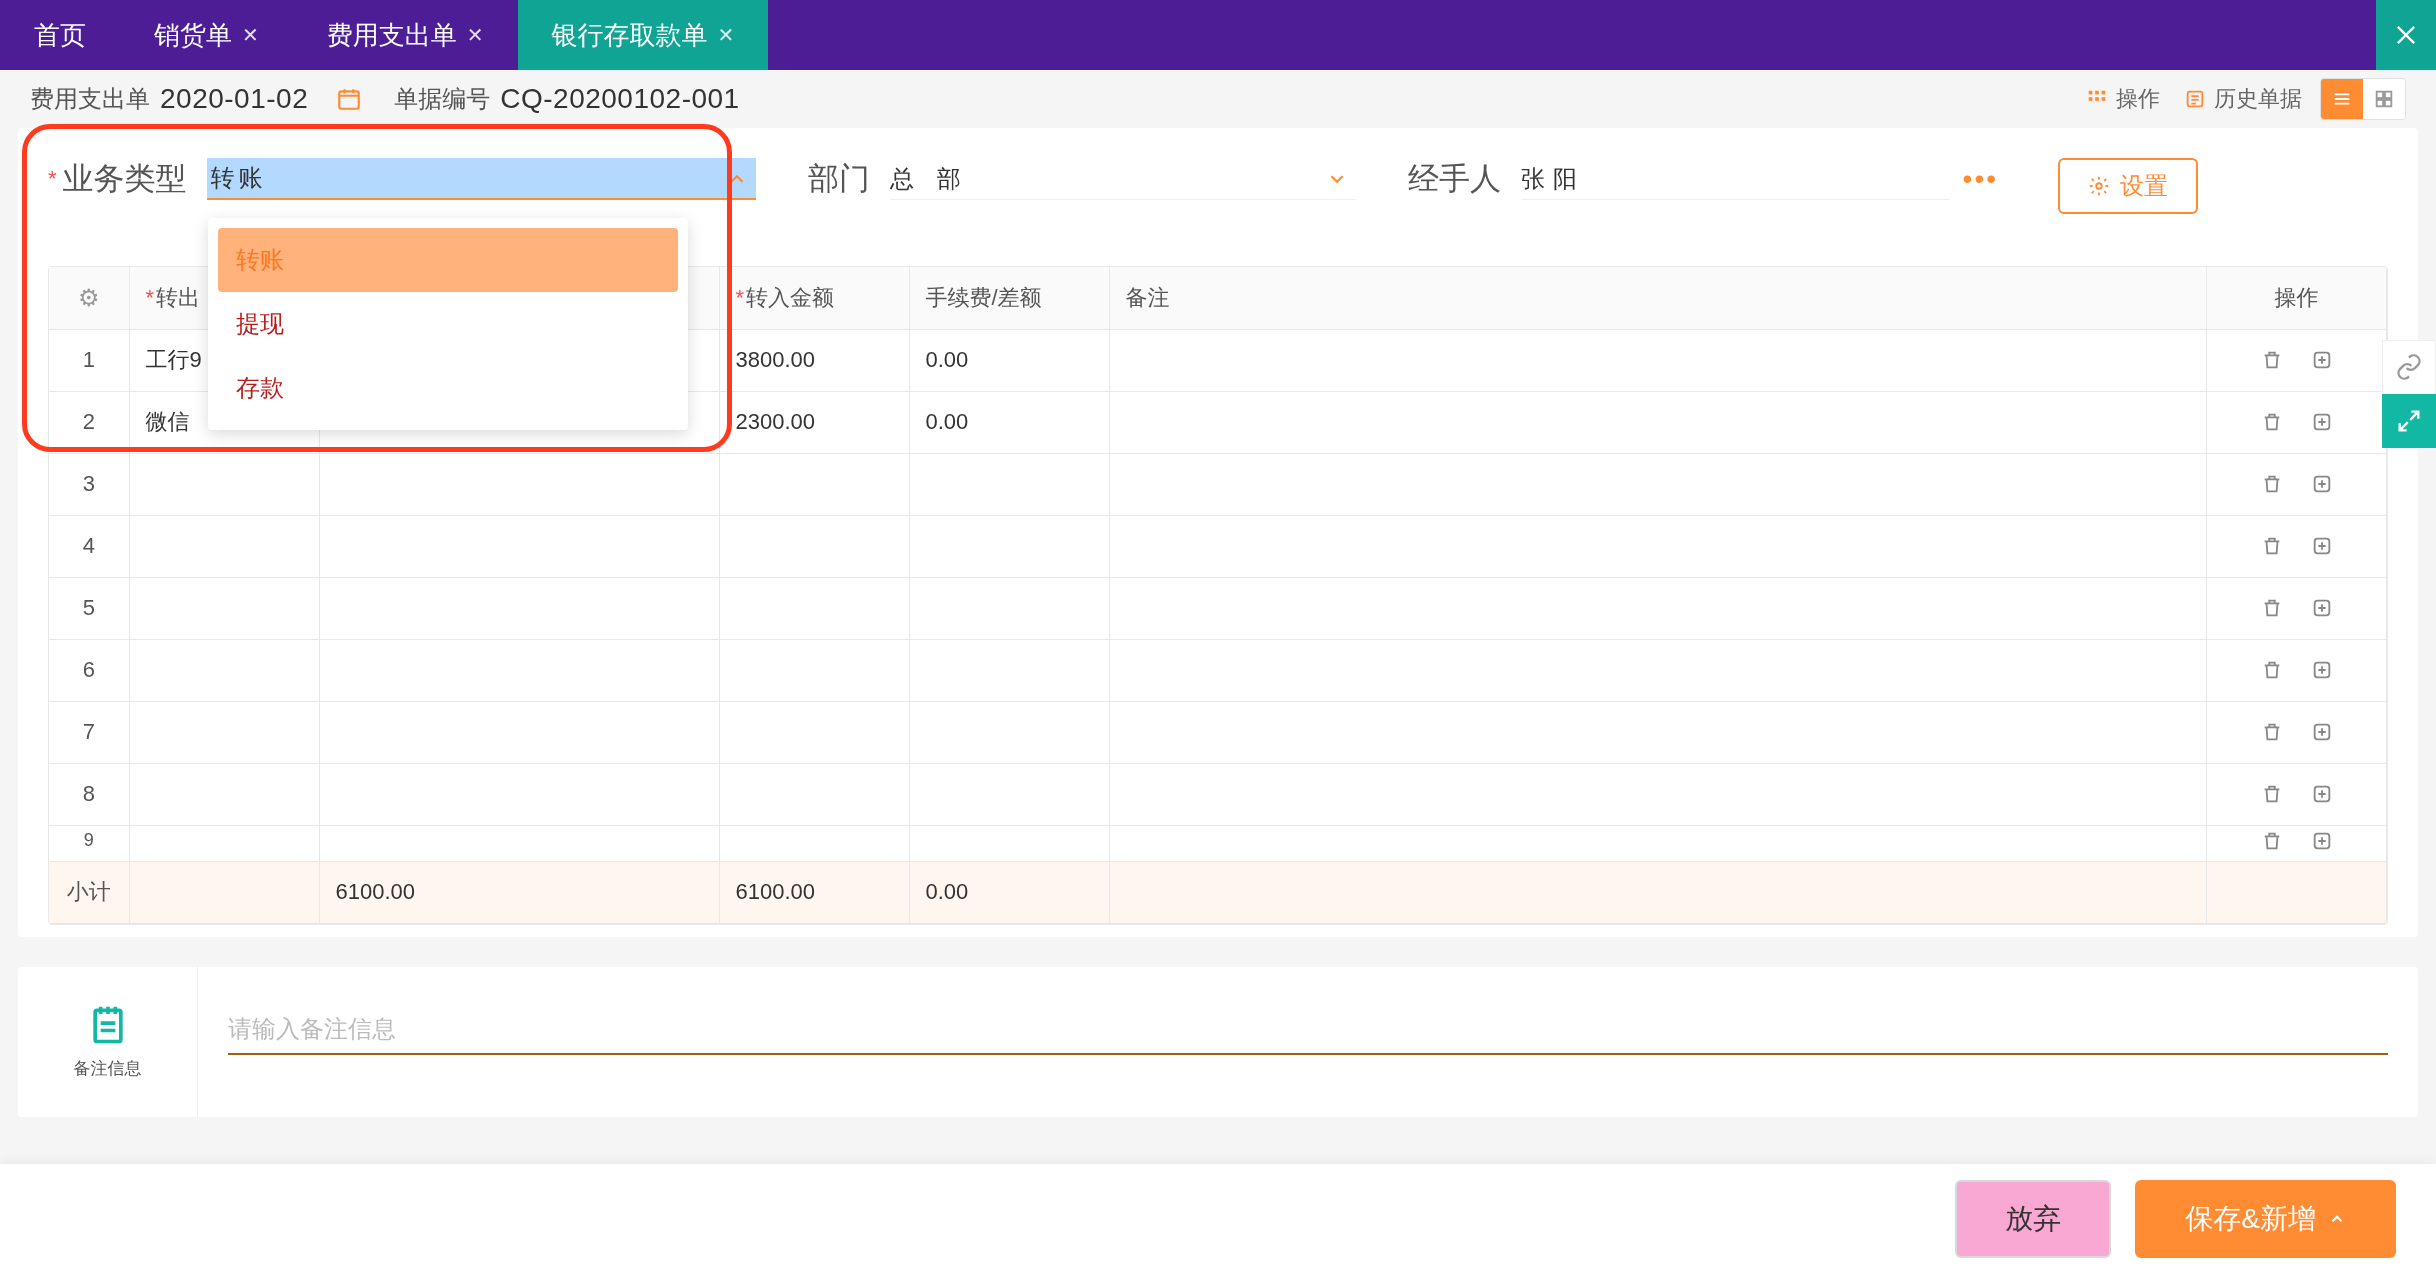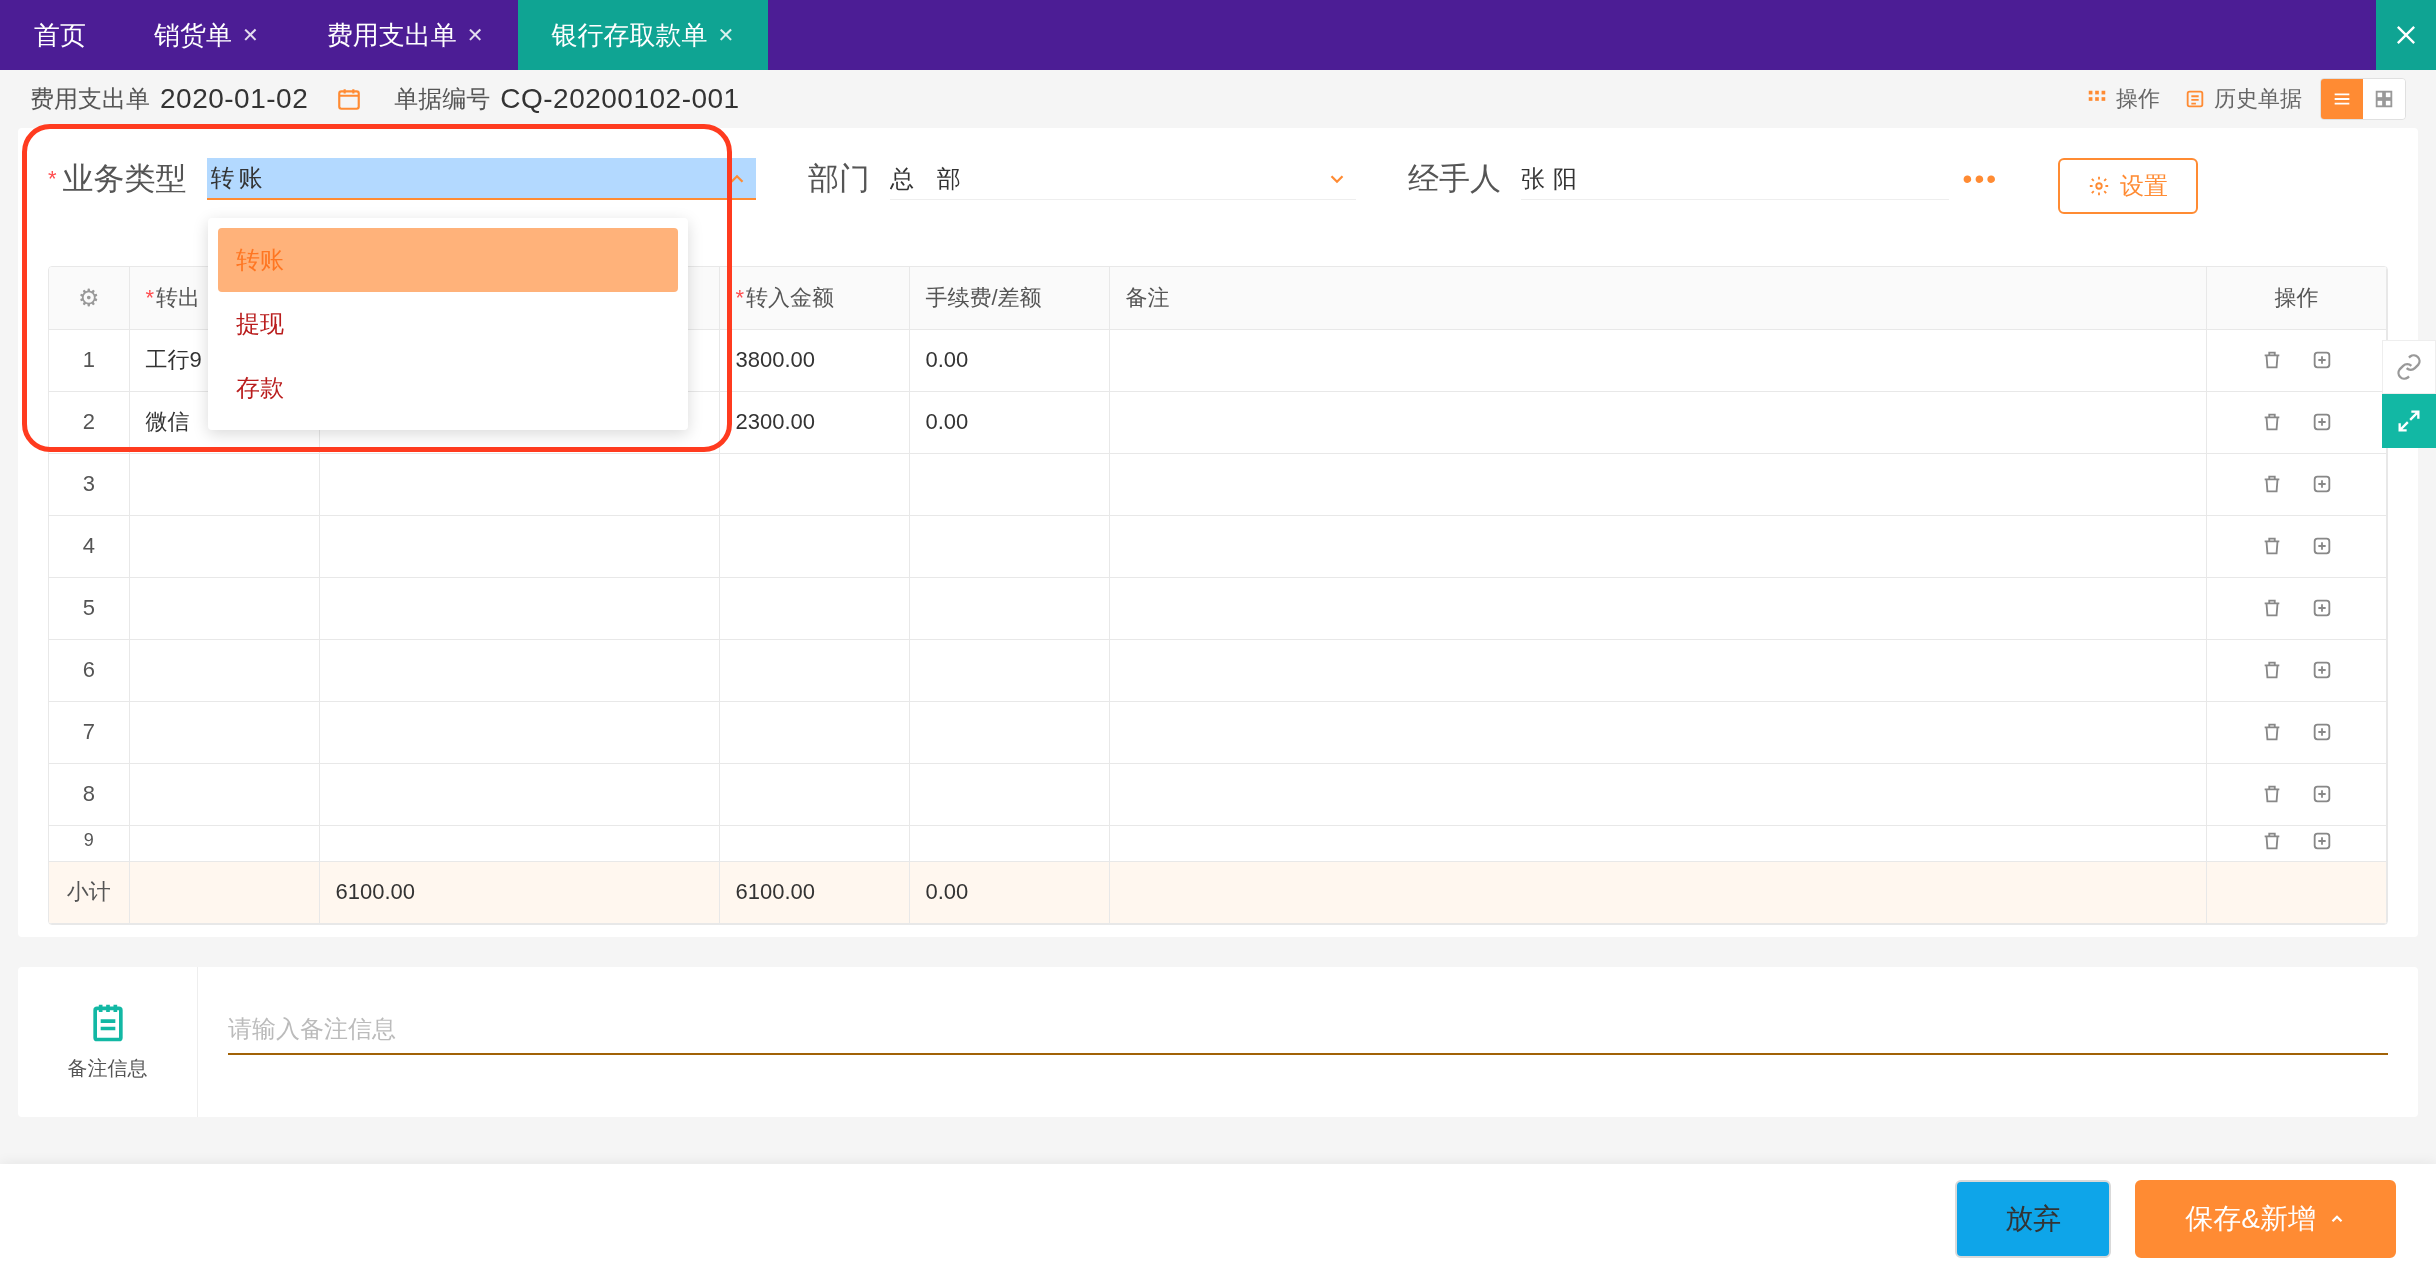--- a/index.html
+++ b/index.html
@@ -68,29 +68,29 @@
 .col-op { width: 180px; text-align: center; }
 .op-icons { display: flex; justify-content: center; gap: 28px; }
 .op-icons span { color: #888; cursor: pointer; font-size: 22px; }
 tr.subtotal td { background: #fff7ef; font-weight: 400; }
 .gear-icon { color: #999; font-size: 24px; }
 
 
 .remark { margin: 30px 18px 0 18px; background: #fff; border-radius: 4px; display: flex; height: 150px; }
 .remark-side { width: 180px; border-right: 1px solid #eee; display: flex; flex-direction: column; align-items: center; justify-content: center; color: #12b8a4; }
 .remark-side .note-icon { font-size: 42px; margin-bottom: 10px; color: #12b8a4; }
-.remark-side .note-label { font-size: 20px; color: #555; }
+.remark-side .note-label { font-size: 17px; color: #555; }
 .remark-input { flex: 1; padding: 38px 30px; }
 .remark-input input { width: 100%; border: none; border-bottom: 2px solid #a16207; font-size: 24px; padding: 10px 0; color: #333; }
 .remark-input input::placeholder { color: #bbb; }
 
 
 .bottom-bar { position: absolute; bottom: 0; left: 0; right: 0; height: 110px; background: #fff; display: flex; align-items: center; justify-content: flex-end; padding: 0 40px; box-shadow: 0 -2px 12px rgba(0,0,0,0.06); }
 .btn { font-size: 28px; padding: 18px 48px; border-radius: 6px; cursor: pointer; margin-left: 24px; }
-.btn-cancel { background: #0ea5e9; border: 2px solid #d9d9d9; color: #333; }
+.btn-cancel { background: #f9a8d4; border: 2px solid #d9d9d9; color: #333; }
 .btn-primary { background: #ff8b33; border: 2px solid #ff8b33; color: #fff; display: flex; align-items: center; }
 .btn-primary .caret { margin-left: 12px; font-size: 20px; }
 
 
 .side-icons { position: absolute; right: 0; top: 340px; display: flex; flex-direction: column; }
 .side-icons .sbtn { width: 54px; height: 54px; display: flex; align-items: center; justify-content: center; font-size: 28px; cursor: pointer; }
 .side-icons .sbtn.link { background: #fff; color: #999; border: 1px solid #eee; }
 .side-icons .sbtn.expand { background: #12b8a4; color: #fff; }
 
 svg { display: block; }

